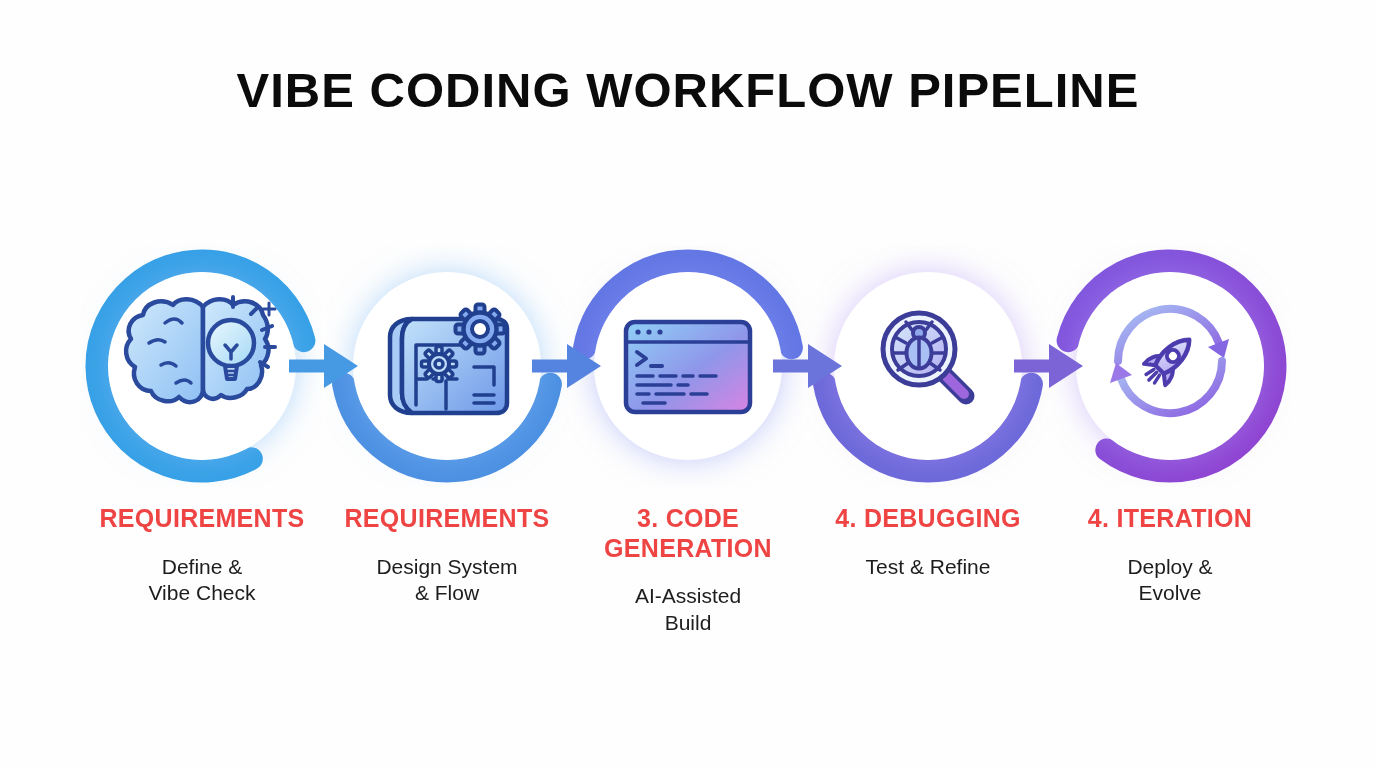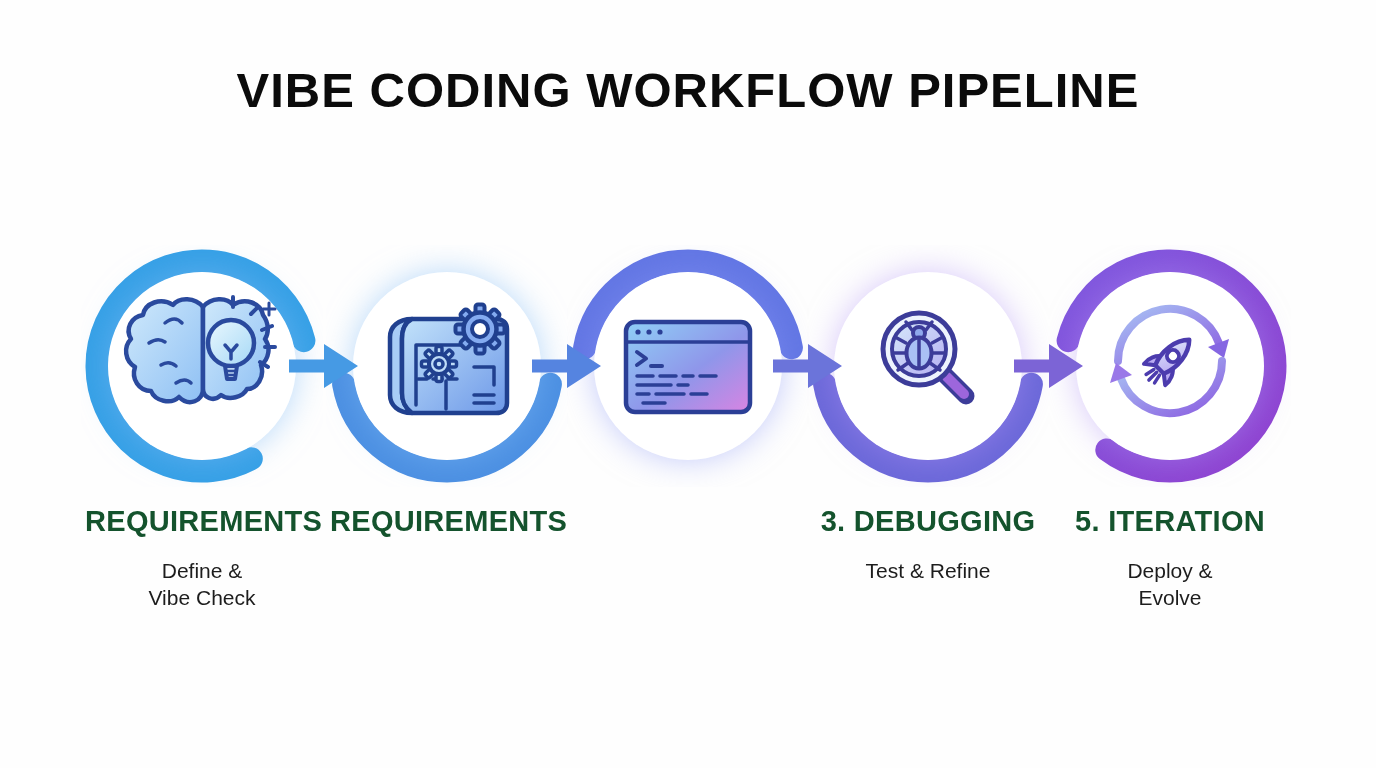--- a/index.html
+++ b/index.html
@@ -13,22 +13,22 @@
     position:absolute; top:66px; left:0; width:100%;
     text-align:center; margin:0;
     font-size:49px; font-weight:900; letter-spacing:1px;
     color:#0b0b0b; line-height:1;
   }
   .step-circle { position:absolute; width:242px; height:242px; top:245px; }
   .step-circle svg { display:block; }
   .flow-arrow { position:absolute; top:340px; width:73px; height:52px; }
   .label-col { position:absolute; top:504px; width:250px; text-align:center; padding:0 8px; box-sizing:border-box; }
   .step-title {
-    font-size:29px; font-weight:800; letter-spacing:.3px;
-    color:#14532d; line-height:1.18;
+    font-size:25px; font-weight:800; letter-spacing:.3px;
+    color:#ef4444; line-height:1.18;
   }
   .step-sub {
     margin-top:20px; font-size:21px; color:#1d1d1d;
     line-height:1.28; white-space:pre-line;text-align:center;
   }
   .ring { fill:none; stroke-width:23; stroke-linecap:round; }
   .halo-b { filter:drop-shadow(0 0 16px rgba(125,185,245,.55)); }
   .halo-i { filter:drop-shadow(0 0 16px rgba(135,150,245,.50)); }
   .halo-p { filter:drop-shadow(0 0 16px rgba(175,145,245,.50)); }
 </style>
@@ -223,24 +223,31 @@
     <polygon points="1,19.5 36,19.5 36,4 70,26 36,48 36,32.5 1,32.5" fill="#7c64d6"></polygon>
   </svg>
 
   <div class="label-col" style="left:77px">
     <div class="step-title">REQUIREMENTS</div>
     <div class="step-sub">Define &amp;
 Vibe Check</div>
   </div>
   <div class="label-col" style="left:322px">
     <div class="step-title">REQUIREMENTS</div>
+    <div class="step-sub">Design System
+&amp; Flow</div>
+  </div>
+  <div class="label-col" style="left:563px">
+    <div class="step-title">3. CODE GENERATION</div>
+    <div class="step-sub">AI-Assisted
+Build</div>
   </div>
   <div class="label-col" style="left:803px">
-    <div class="step-title">3. DEBUGGING</div>
+    <div class="step-title">4. DEBUGGING</div>
     <div class="step-sub">Test &amp; Refine</div>
   </div>
   <div class="label-col" style="left:1045px">
-    <div class="step-title">5. ITERATION</div>
+    <div class="step-title">4. ITERATION</div>
     <div class="step-sub">Deploy &amp;
 Evolve</div>
   </div>
 
 </div>
 
 </body></html>

